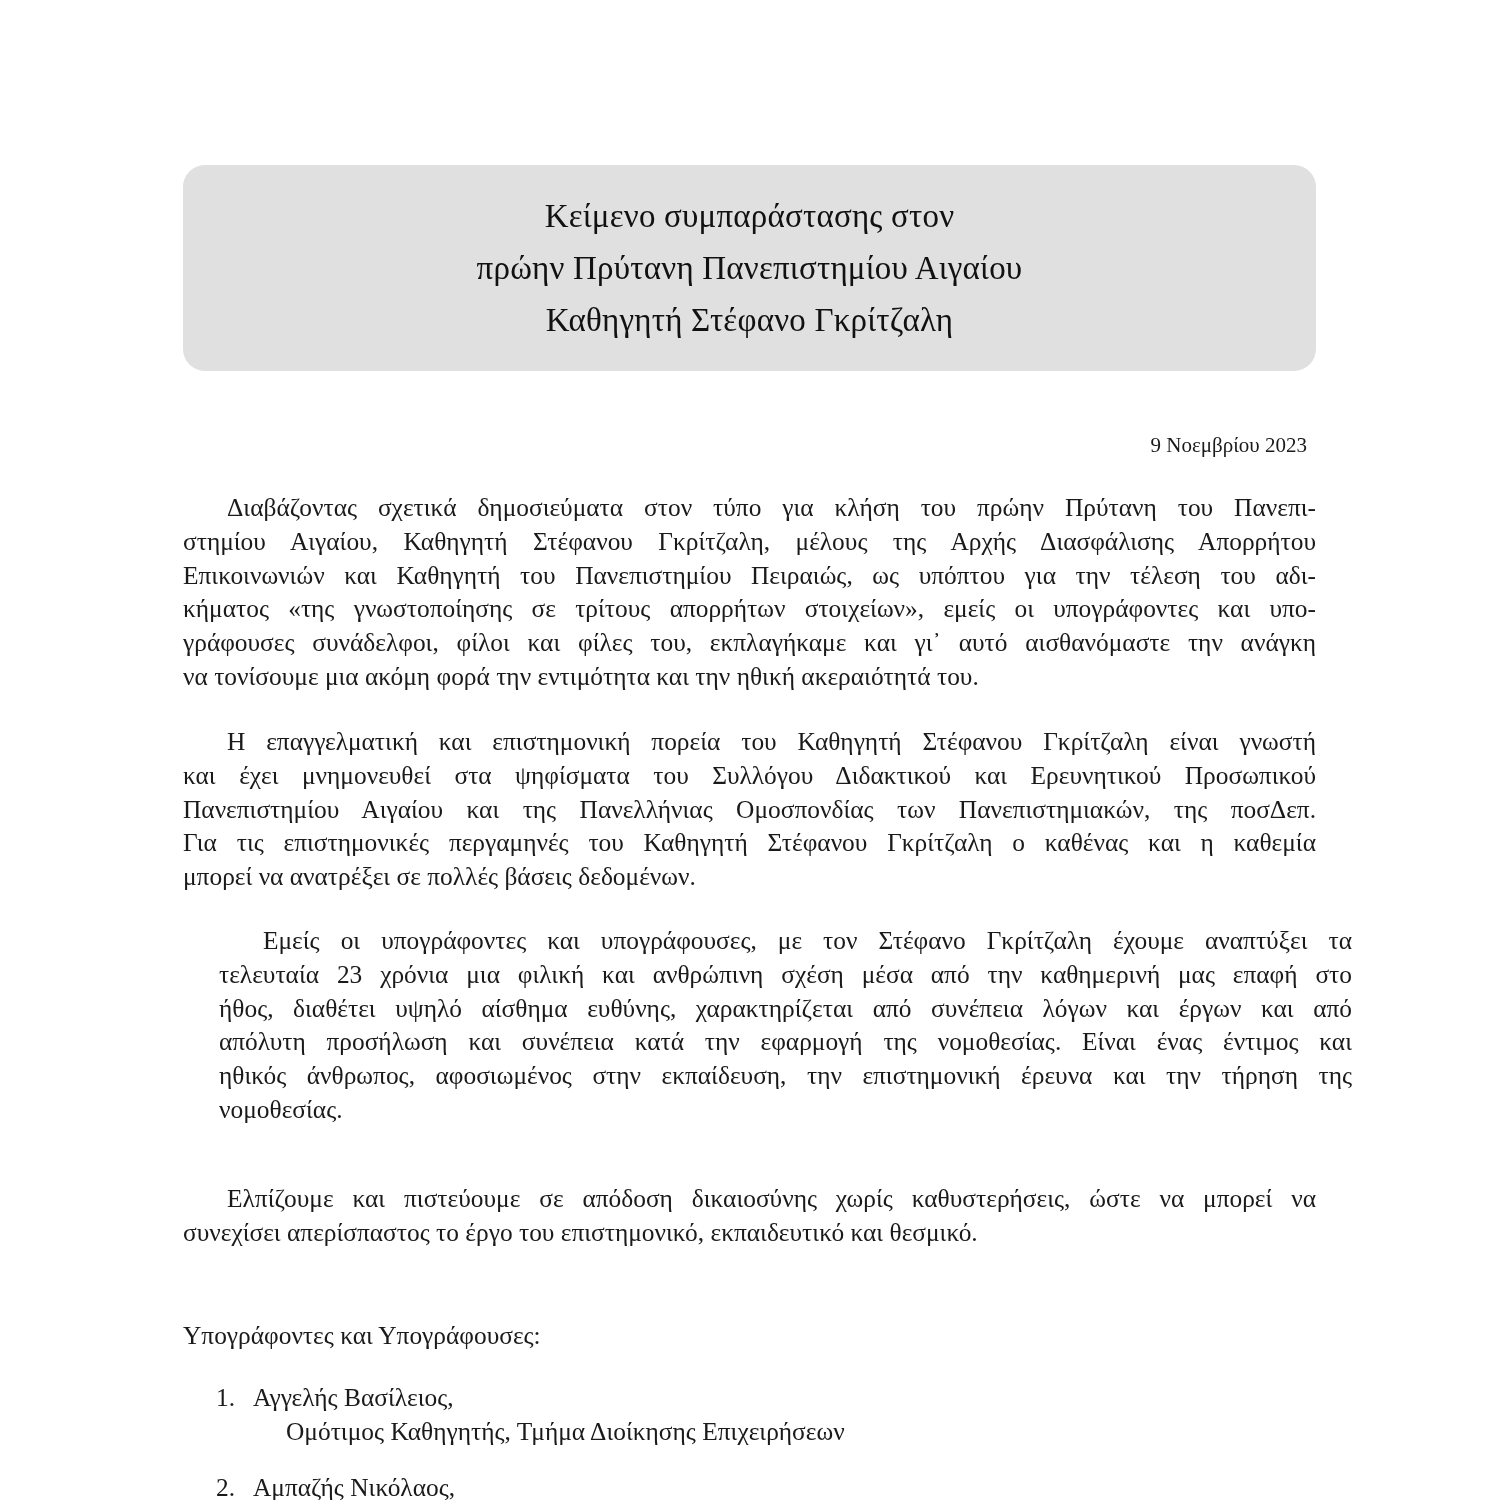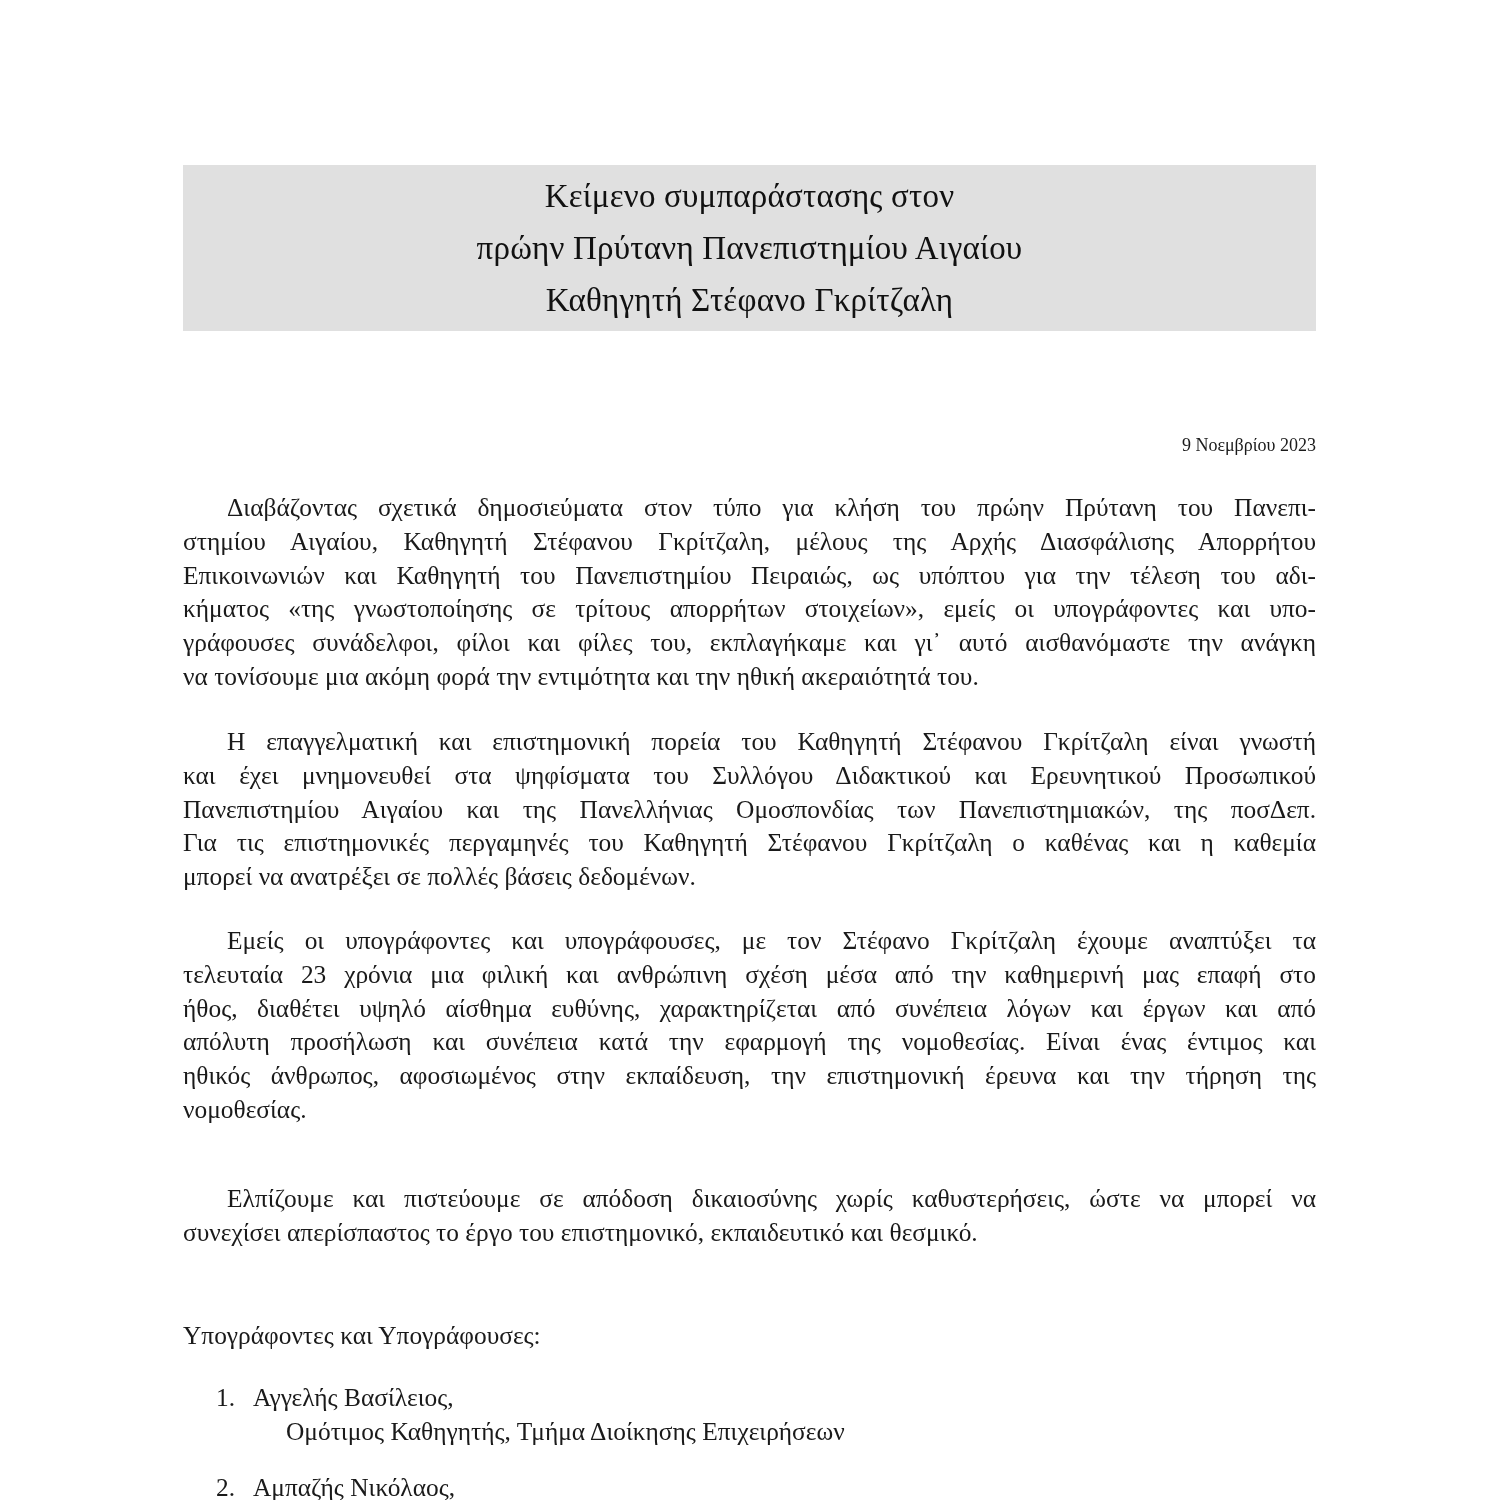--- a/index.html
+++ b/index.html
@@ -3,43 +3,43 @@
 <meta charset="utf-8">
 <style>
   html, body { margin: 0; padding: 0; background: #ffffff; }
   body {
     width: 1500px; height: 1500px; overflow: hidden; position: relative;
     font-family: "DejaVu Serif", "Liberation Serif", serif;
     color: #1a1a1a;
   }
   .page { position: absolute; left: 183px; top: 0; width: 1133px; }
   .title-box {
-    position: absolute; top: 165px; left: 0; width: 1133px; height: 166px;
+    position: absolute; top: 165px; left: 0; width: 1133px; height: 206px;
     background: #e0e0e0;
-    display: flex; flex-direction: column; align-items: center; justify-content: center;
+    display: flex; flex-direction: column; align-items: center; justify-content: center; border-radius: 22px;
   }
   .title-line {
     font-family: "Liberation Serif", "DejaVu Serif", serif;
     font-size: 33px; line-height: 52px; color: #111;
     letter-spacing: 0.2px;
   }
   .date {
-    position: absolute; top: 428px; right: 0;
+    position: absolute; top: 428px; right: 9px;
     font-family: "Liberation Serif", serif;
-    font-size: 18px; line-height: 34px;
+    font-size: 21px; line-height: 34px;
   }
   .body-text {
     position: absolute; left: 0; width: 1133px;
     font-family: "Liberation Serif", serif;
     font-size: 25.4px; line-height: 33.8px;
     text-align: justify; text-align-last: left;
   }
   #p1 { top: 491px; }
   #p2 { top: 725px; }
-  #p3 { top: 924px; }
+  #p3 { top: 924px; margin-left: 36px; }
   #p4 { top: 1182px; }
   .line { display: block; text-align: justify; text-align-last: justify; }
   .line.last { text-align-last: left; }
   .line.indent { text-indent: 44px; }
   .signers-heading {
     position: absolute; top: 1318px; left: 0;
     font-family: "Liberation Serif", serif; font-size: 25.4px; line-height: 34px;
   }
   .signer-list { position: absolute; top: 1380px; left: 0; width: 1133px; margin: 0; padding: 0; list-style: none; }
   .signer { font-family: "Liberation Serif", serif; font-size: 25.4px; line-height: 34px; margin-bottom: 22px; position: relative; }

